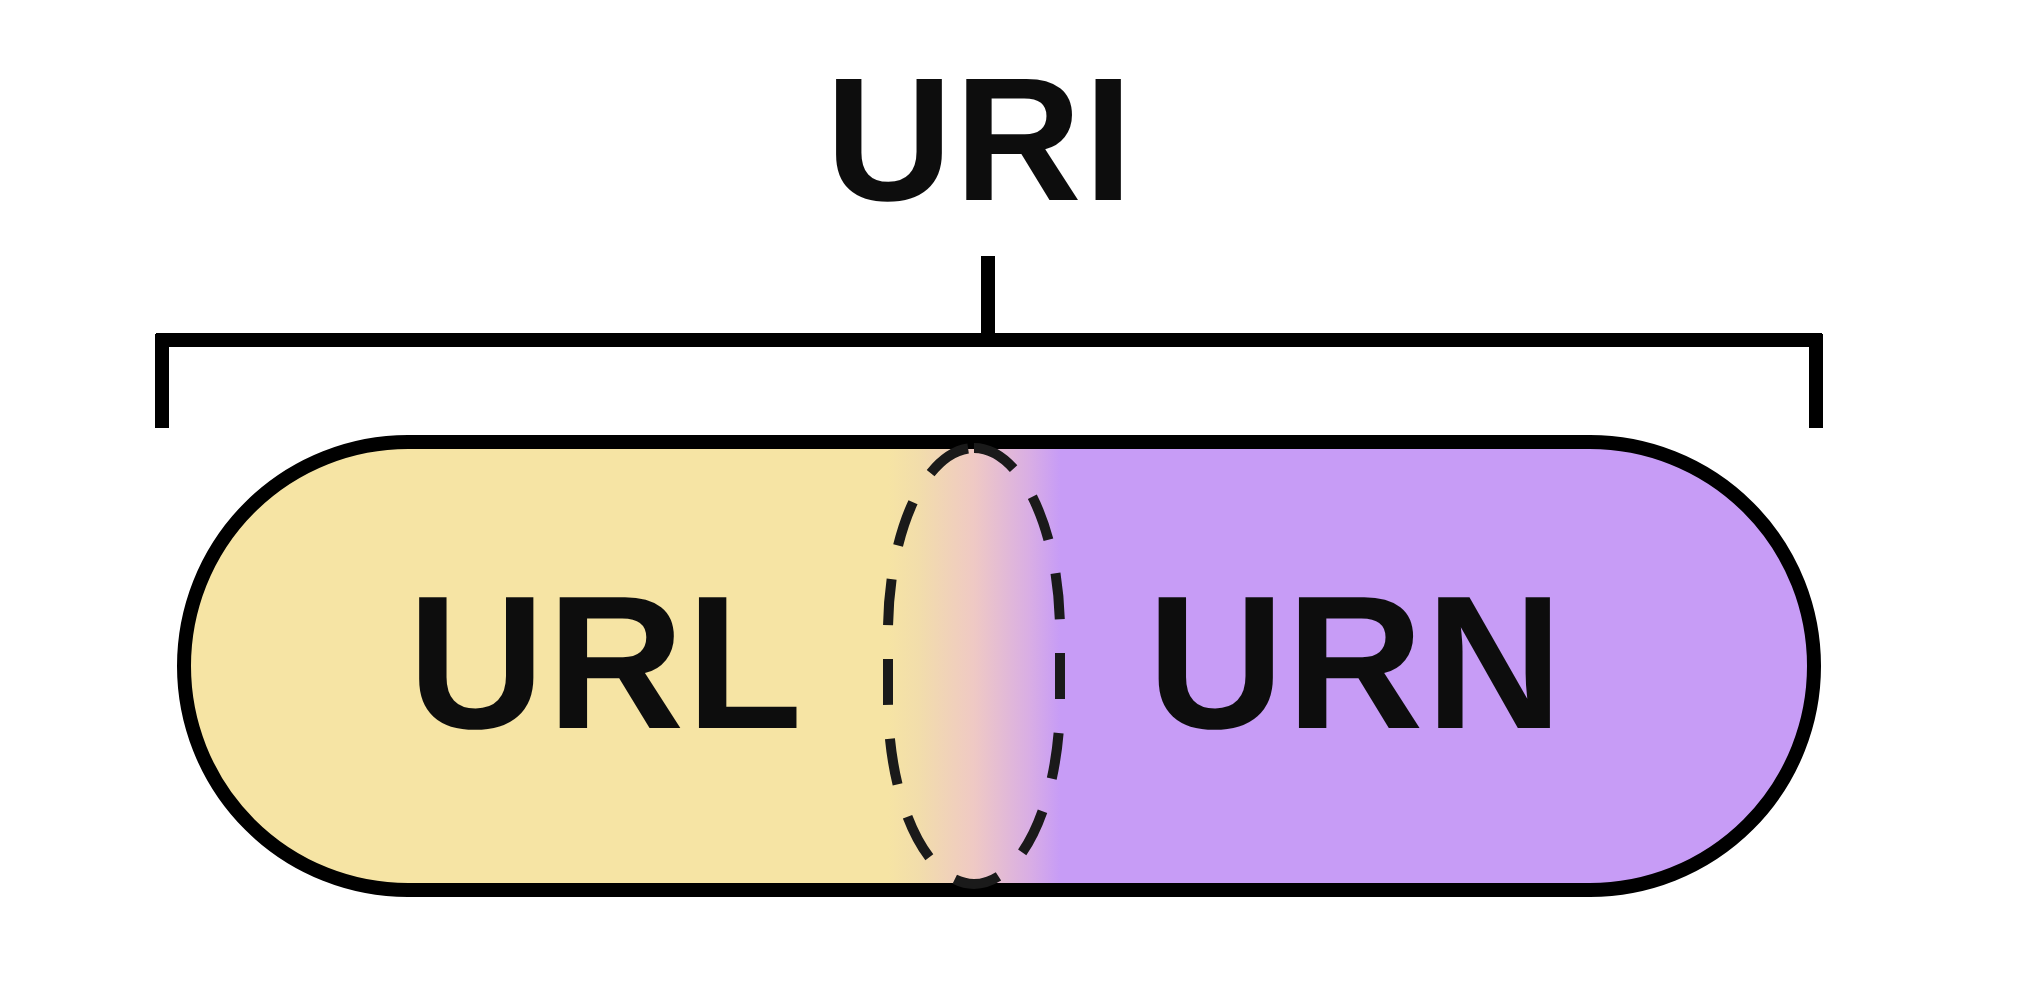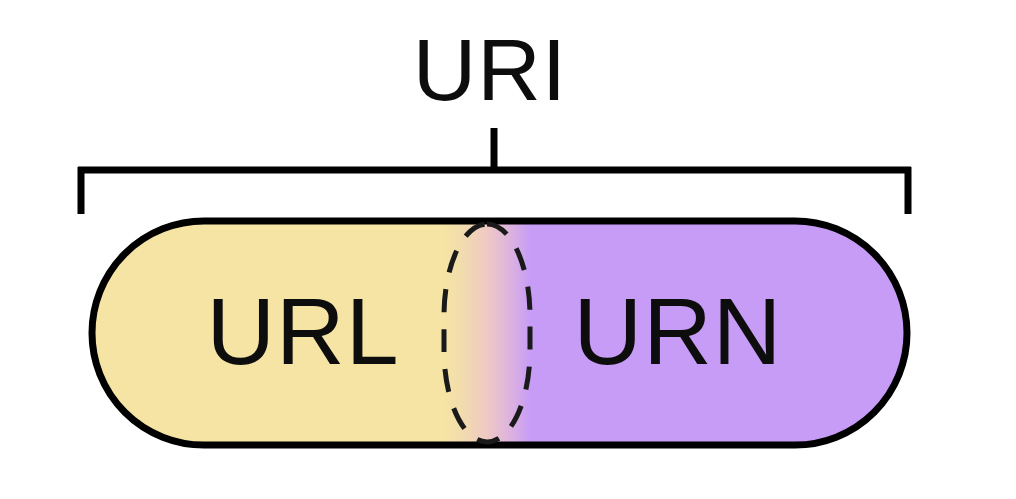--- a/index.html
+++ b/index.html
@@ -11,20 +11,21 @@
     width: 1016px;
     height: 499px;
     font-family: "Liberation Sans", sans-serif;
     overflow: hidden;
   }
   #stage {
     position: relative;
     width: 1016px;
     height: 499px;
     background: #5eead4;
+    font-weight: bold;
   }
   #diagram-svg {
     position: absolute;
     top: 0;
     left: 0;
     width: 1016px;
     height: 499px;
     display: block;
   }
   .dgm-label {

